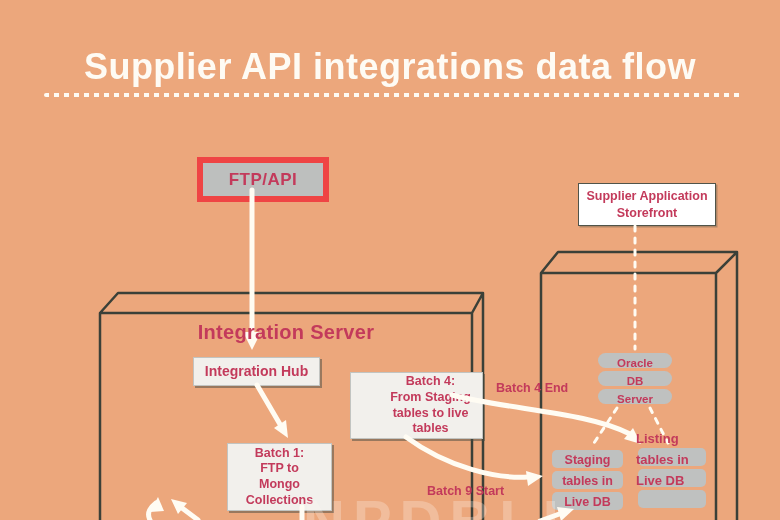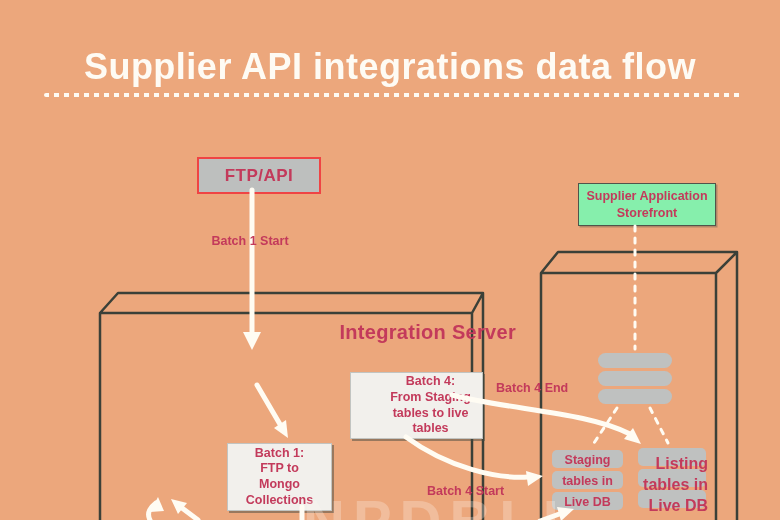--- a/index.html
+++ b/index.html
@@ -7,24 +7,24 @@
   .canvas{position:relative;width:780px;height:520px;background:#ECA77C;overflow:hidden;}
   .abs{position:absolute;}
   .pre{white-space:pre-line;}
   .title{left:0;top:46px;width:780px;text-align:center;font-weight:bold;font-size:36px;
          letter-spacing:.5px;color:#FEFBF4;}
   .title-rule{left:44px;top:93px;width:699px;height:4px;border-radius:2px;
       background:repeating-linear-gradient(90deg,#FEFBF4 0 5px,rgba(0,0,0,0) 5px 10px);}
   svg.layer{position:absolute;left:0;top:0;width:780px;height:520px;}
   .node{position:absolute;display:flex;align-items:center;justify-content:center;
         text-align:center;font-weight:bold;color:#C33A5B;}
-  .box-gray{background:#BDBFBE;border:2px solid #ef4444;font-size:17px;letter-spacing:.5px;}
+  .box-gray{background:#BDBFBE;border:6px solid #ef4444;font-size:17px;letter-spacing:.5px;}
   .box-white{background:#F2F0EC;border:1px solid #C2C4C1;
              box-shadow:2px 2px 0 rgba(70,74,64,.5);font-size:12.5px;line-height:1.25;}
-  .box-storefront{background:#86efac;border:1px solid #50544A;
+  .box-storefront{background:#ffffff;border:1px solid #50544A;
              box-shadow:1.5px 1.5px 0 rgba(70,74,64,.35);font-size:12.5px;line-height:1.3;}
   .lbl{position:absolute;font-weight:bold;color:#C33A5B;}
   .watermark{left:303px;top:487px;font-weight:bold;font-size:58px;letter-spacing:8px;
              color:rgba(255,248,240,.28);}
 </style>
 </head>
 <body>
 
 <div class="canvas">
 
@@ -58,20 +58,23 @@
 
   <div class="node box-gray" style="left:197px;top:157px;width:120px;height:33px;">
     <span class="pre">FTP/API</span>
   </div>
 
   <div class="node box-storefront" style="left:578px;top:183px;width:136px;height:41px;">
     <span class="pre">Supplier Application
 Storefront</span>
   </div>
 
+  <div class="node box-white" style="left:193px;top:357px;width:125px;height:27px;font-size:14px;">
+    <span class="pre">Integration Hub</span>
+  </div>
 
 
   <div class="node box-white" style="left:227px;top:443px;width:103px;height:66px;">
     <span class="pre">Batch 1:
 FTP to
 Mongo
 Collections</span>
   </div>
 
   <div class="node box-white" style="left:350px;top:372px;width:103px;height:65px;padding-left:28px;">
@@ -110,33 +113,35 @@
       <polygon points="243,332 261,332 252,350"></polygon>
       <polygon points="288,438 274,428 286,420"></polygon>
       <polygon points="641,444 624,439 633,428"></polygon>
       <polygon points="543,476 528,486 526,471"></polygon>
       <polygon points="158,497 150,512 164,511"></polygon>
       <polygon points="171,499 187,503 178,514"></polygon>
       <polygon points="574,509 561,521 557,507"></polygon>
     </g>
   </svg>
 
-  <div class="lbl" style="left:100px;width:372px;top:321px;text-align:right;font-size:20px;letter-spacing:.3px;padding-left:44px;">Integration Server</div>
+  <div class="lbl" style="left:100px;width:372px;top:321px;text-align:center;font-size:20px;letter-spacing:.3px;">Integration Server</div>
 
 
-  <div class="lbl" style="left:180px;width:140px;top:234px;text-align:center;font-size:12.5px;">Batch 1 Start</div>
 
   <div class="lbl" style="left:496px;top:381px;font-size:12.5px;">Batch 4 End</div>
 
-  <div class="lbl" style="left:427px;top:484px;font-size:12.5px;">Batch 4 Start</div>
+  <div class="lbl" style="left:427px;top:484px;font-size:12.5px;">Batch 9 Start</div>
 
+  <div class="lbl pre" style="left:598px;width:74px;top:354px;text-align:center;font-size:11.5px;line-height:18px;">Oracle
+DB
+Server</div>
 
   <div class="lbl pre" style="left:550px;width:75px;top:450px;text-align:center;font-size:12.5px;line-height:21px;">Staging
 tables in
 Live DB</div>
 
-  <div class="lbl pre" style="left:636px;width:72px;top:453px;text-align:right;font-size:16px;line-height:21px;">Listing
+  <div class="lbl pre" style="left:636px;width:72px;top:428px;text-align:left;font-size:13px;line-height:21px;">Listing
 tables in
 Live DB</div>
 
   <div class="abs watermark">NPDBLL</div>
 
 </div>
 
 </body></html>

